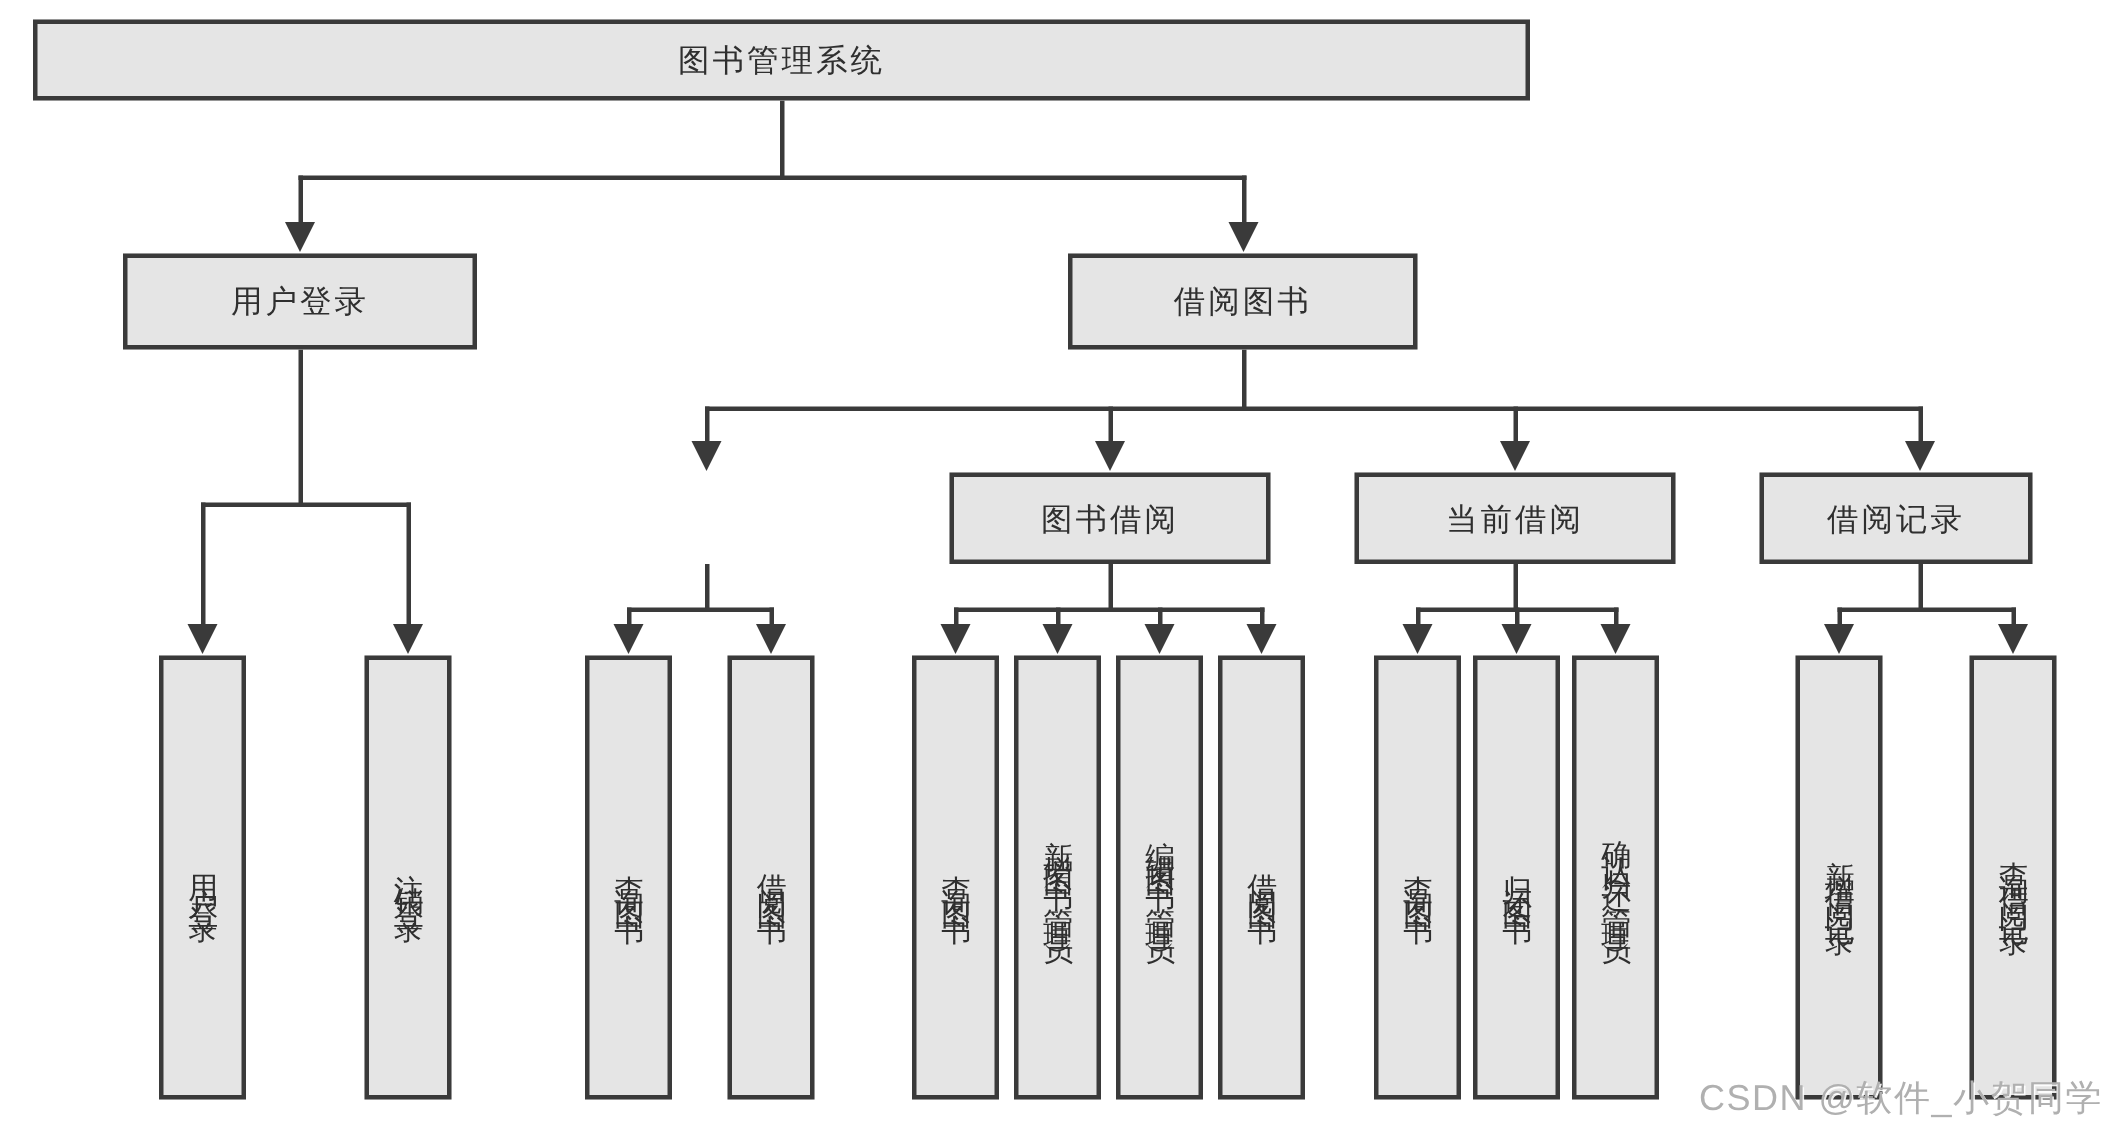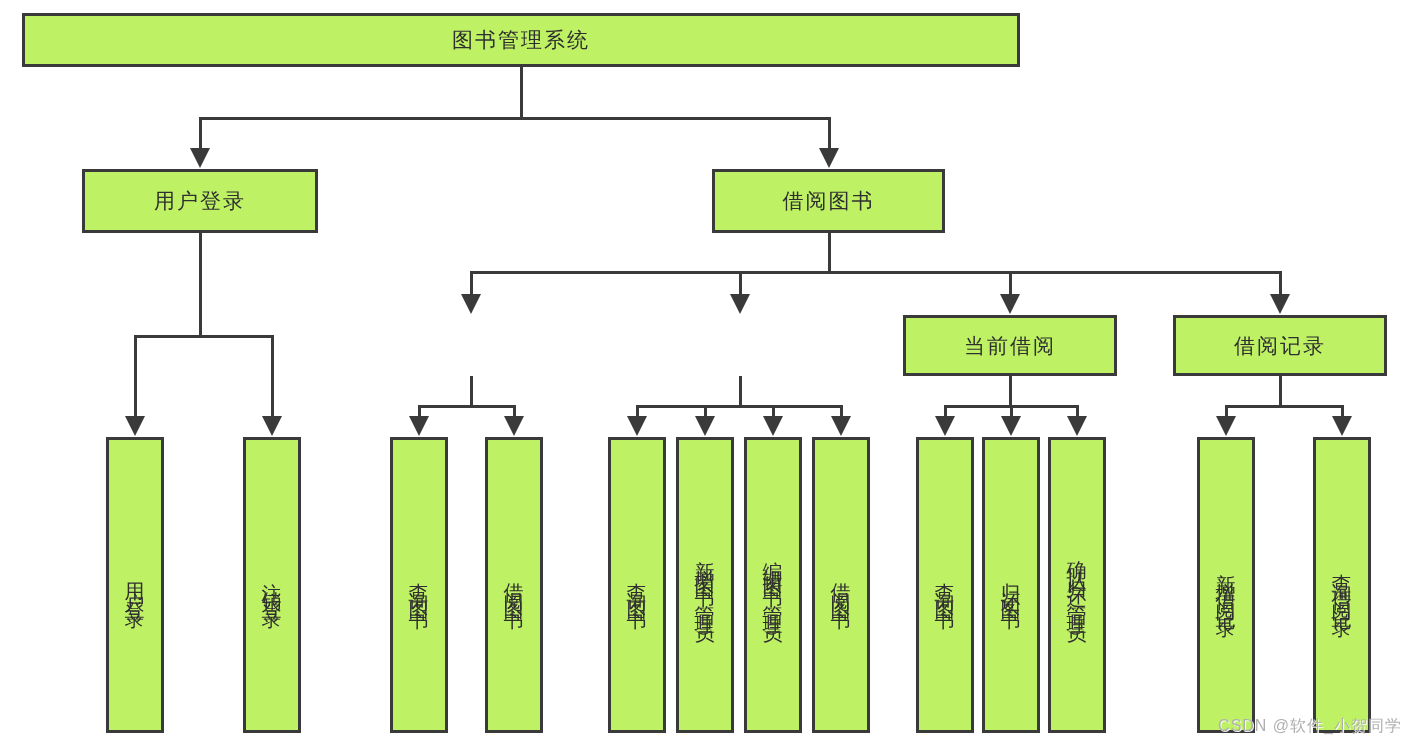--- a/index.html
+++ b/index.html
@@ -7,21 +7,21 @@
     position:relative;
     width:1405px;height:747px;
     background:#ffffff;
     font-family:"Liberation Sans","DejaVu Sans",sans-serif;
     overflow:hidden;
   }
   .node{
     position:absolute;
     box-sizing:border-box;
     border:3px solid #3a3a3a;
-    background:#bef264;
+    background:#e5e5e5;
     display:flex;
     align-items:center;
     justify-content:center;
     color:#2f2f2f;
     z-index:2;
   }
   .node.h{
     font-size:21px;
     letter-spacing:2px;
     white-space:nowrap;
@@ -43,21 +43,21 @@
     width:0;height:0;
     border-left:10px solid transparent;
     border-right:10px solid transparent;
     border-top:20px solid #3a3a3a;
     z-index:1;
   }
   .watermark{
     position:absolute;
     top:716px;
     right:3px;
-    font-size:16px;
+    font-size:24px;
     color:#b0b0b0;
     letter-spacing:1px;
     text-shadow:1px 1px 0 rgba(255,255,255,0.9);
     z-index:3;
     white-space:nowrap;
   }
 </style>
 </head>
 <body>
 
@@ -116,22 +116,23 @@
       <div class="arrowhead" style="left: 1216px; top: 416px; border-top-color: rgb(58, 58, 58);"></div>
       <div class="line" style="left: 1340.5px; top: 405px; width: 3px; height: 12px; background: rgb(58, 58, 58);"></div>
       <div class="arrowhead" style="left: 1332px; top: 416px; border-top-color: rgb(58, 58, 58);"></div>
     </div>
 
   <div class="node h" style="left: 22px; top: 13px; width: 998px; height: 54px; border-color: rgb(58, 58, 58); color: rgb(47, 47, 47);">图书管理系统</div>
 
   <div class="node h" style="left: 82px; top: 169px; width: 236px; height: 64px; border-color: rgb(58, 58, 58); color: rgb(47, 47, 47);">用户登录</div>
   <div class="node h" style="left: 712px; top: 169px; width: 233px; height: 64px; border-color: rgb(58, 58, 58); color: rgb(47, 47, 47);">借阅图书</div>
 
+  <div class="node h" style="left: 633px; top: 315px; width: 214px; height: 61px; border-color: rgb(58, 58, 58); color: rgb(47, 47, 47);">图书借阅</div>
   <div class="node h" style="left: 903px; top: 315px; width: 214px; height: 61px; border-color: rgb(58, 58, 58); color: rgb(47, 47, 47); text-align: right;">当前借阅</div>
-  <div class="node h" style="left: 1173px; top: 315px; width: 214px; height: 61px; border-color: rgb(58, 58, 58); color: rgb(47, 47, 47);">借阅记录</div>
+  <div class="node h" style="left: 1173px; top: 315px; width: 182px; height: 61px; border-color: rgb(58, 58, 58); color: rgb(47, 47, 47);">借阅记录</div>
 
   <div class="node v" style="left: 106px; top: 437px; width: 58px; height: 296px; border-color: rgb(58, 58, 58); color: rgb(47, 47, 47);">用户登录</div>
   <div class="node v" style="left: 243px; top: 437px; width: 58px; height: 296px; border-color: rgb(58, 58, 58); color: rgb(47, 47, 47);">注销登录</div>
 
   <div class="node v" style="left: 390px; top: 437px; width: 58px; height: 296px; border-color: rgb(58, 58, 58); color: rgb(47, 47, 47);">查询图书</div>
   <div class="node v" style="left: 485px; top: 437px; width: 58px; height: 296px; border-color: rgb(58, 58, 58); color: rgb(47, 47, 47);">借阅图书</div>
 
   <div class="node v" style="left: 608px; top: 437px; width: 58px; height: 296px; border-color: rgb(58, 58, 58); color: rgb(47, 47, 47);">查询图书</div>
   <div class="node v" style="left: 676px; top: 437px; width: 58px; height: 296px; border-color: rgb(58, 58, 58); color: rgb(47, 47, 47);">新增图书（管理员）</div>
   <div class="node v" style="left: 744px; top: 437px; width: 58px; height: 296px; border-color: rgb(58, 58, 58); color: rgb(47, 47, 47);">编辑图书（管理员）</div>

